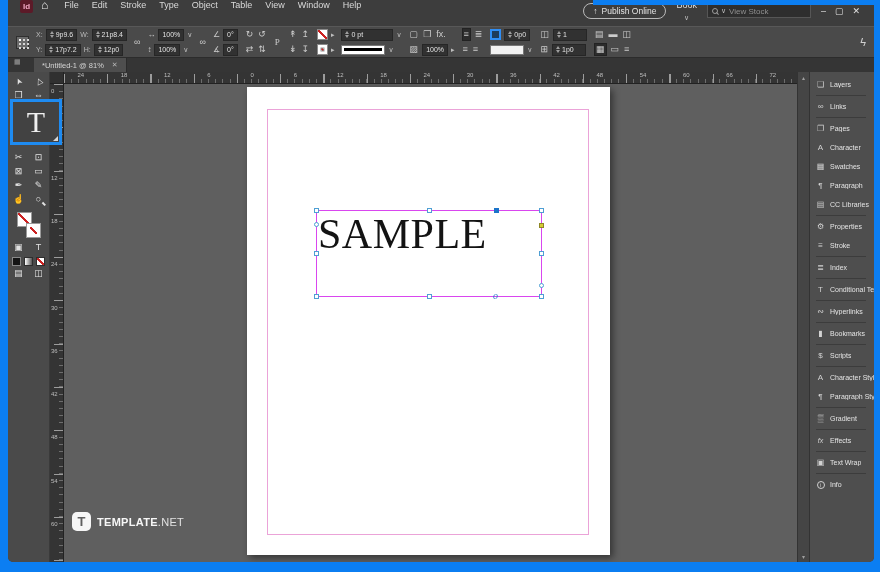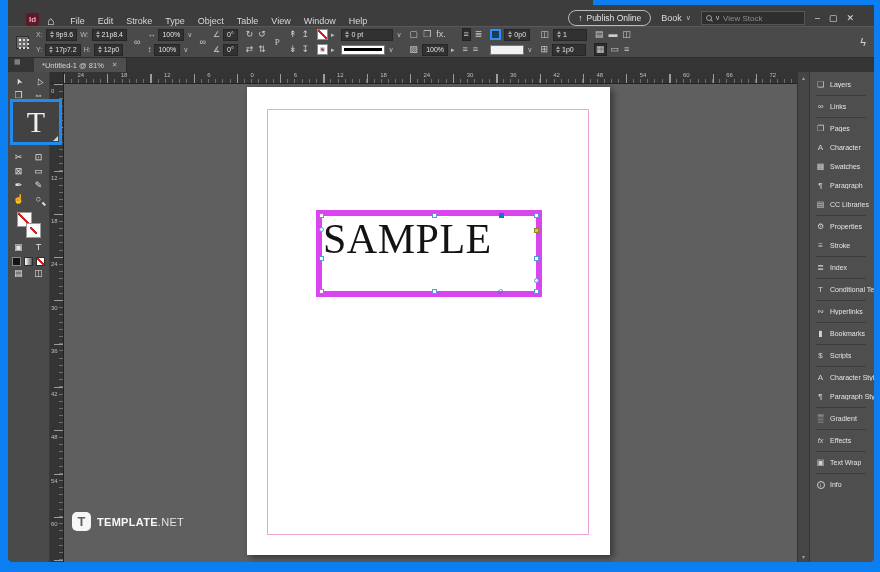--- a/index.html
+++ b/index.html
@@ -4,30 +4,30 @@
 <style>
   * { margin:0; padding:0; box-sizing:border-box; }
   html,body { width:880px; height:572px; overflow:hidden; background:#0b7ef2;
     font-family:"Liberation Sans", sans-serif; -webkit-font-smoothing:antialiased; }
   .window { position:absolute; left:8px; top:0; width:866px; height:562px;
     background:#3d3d3d; border-radius:0 0 5px 5px; overflow:hidden; }
   .bluetop { position:absolute; left:593px; top:0; width:287px; height:5px; background:#0b7ef2; z-index:40; }
 
   
   .titlebar { position:absolute; left:0; top:0; right:0; height:26px; background:#3d3d3d;
-    display:flex; align-items:flex-end; padding:0 18px; gap:8px; z-index:30; }
+    display:flex; align-items:flex-start; padding:0 12px; gap:8px; z-index:30; }
   .idlogo { width:13px; height:13px; background:#5c1a28; color:#f2a7c3; font-size:8px; font-weight:bold;
     display:flex; align-items:center; justify-content:center; border-radius:2px; }
   .homeic { color:#e8e8e8; font-size:12px; line-height:10px; }
   .menus { display:flex; gap:13px; margin-left:8px; }
   .menus span { color:#d9d9d9; font-size:9px; cursor:default; }
   .tbright { margin-left:auto; display:flex; align-items:center; gap:10px; }
   .publish { display:flex; align-items:center; gap:4px; border:1px solid #b9b9b9; border-radius:9px;
     color:#e3e3e3; font-size:8.5px; padding:2px 9px; background:transparent; }
-  .book { color:#dcdcdc; font-size:9px; display:flex; gap:4px; align-items:center; }
+  .book { color:#dcdcdc; font-size:9px; display:flex; gap:4px; align-items:center;flex-direction:column; }
   .chev { font-size:7px; color:#bdbdbd; }
   .stock { width:104px; height:14px; background:#2e2e2e; border:1px solid #565656; display:flex;
     align-items:center; gap:3px; padding:0 4px; font-size:8px; color:#8f8f8f; }
   .magglass { width:6px; height:6px; border:1px solid #9a9a9a; border-radius:50%; position:relative; }
   .magglass::after { content:""; position:absolute; width:3px; height:1px; background:#9a9a9a;
     right:-2px; bottom:-1px; transform:rotate(45deg); }
   .winctl { display:flex; gap:9px; color:#e0e0e0; font-size:9px; margin-right:2px; }
 
   
   .controlbar { position:absolute; left:0; top:26px; right:0; height:32px; background:#4a4a4a;
@@ -111,21 +111,21 @@
       repeating-linear-gradient(180deg,#9c9c9c 0 1px,transparent 1px 43.3px),
       repeating-linear-gradient(180deg,#6d6d6d 0 1px,transparent 1px 7.2px);
     background-size:9px 100%,4px 100%; background-position:right top,right top; background-repeat:no-repeat; }
   .vlab { position:absolute; left:1px; font-size:6px; color:#bdbdbd; transform:translateY(1px); }
 
   .pasteboard { position:absolute; left:56px; top:12px; width:733px; bottom:0; background:#5f5f5f; overflow:hidden; }
   .page { position:absolute; left:183px; top:3px; width:363px; height:468px; background:#fff;
     box-shadow:3px 3px 7px rgba(0,0,0,.45); }
   .marginguide { position:absolute; left:20px; top:22px; right:21px; bottom:20px; border:1px solid #eba3d8; }
 
-  .tframe { position:absolute; left:69px; top:123px; width:226px; height:87px; border:6px solid #d946ef; }
+  .tframe { position:absolute; left:69px; top:123px; width:226px; height:87px; border:1px solid #d946ef; }
   .sampletext { position:absolute; left:1px; top:0px; font-family:"Liberation Serif", serif;
     font-size:42px; line-height:46px; color:#131313; letter-spacing:0.5px; white-space:nowrap; }
   .h { position:absolute; width:5px; height:5px; background:#fff; border:1px solid #4e9fd4; }
   .h.round { border-radius:50%; }
   .h.solid { background:#1c74c9; border-color:#1c74c9; }
   .h.yellow { background:#d6c938; border-color:#8f8726; }
   .outport { position:absolute; font-family:"Liberation Serif", serif; font-style:italic;
     color:#2a7fc9; font-size:10px; line-height:8px; }
 
   .watermark { position:absolute; left:8px; top:428px; display:flex; align-items:center; gap:6px; opacity:.95; }

